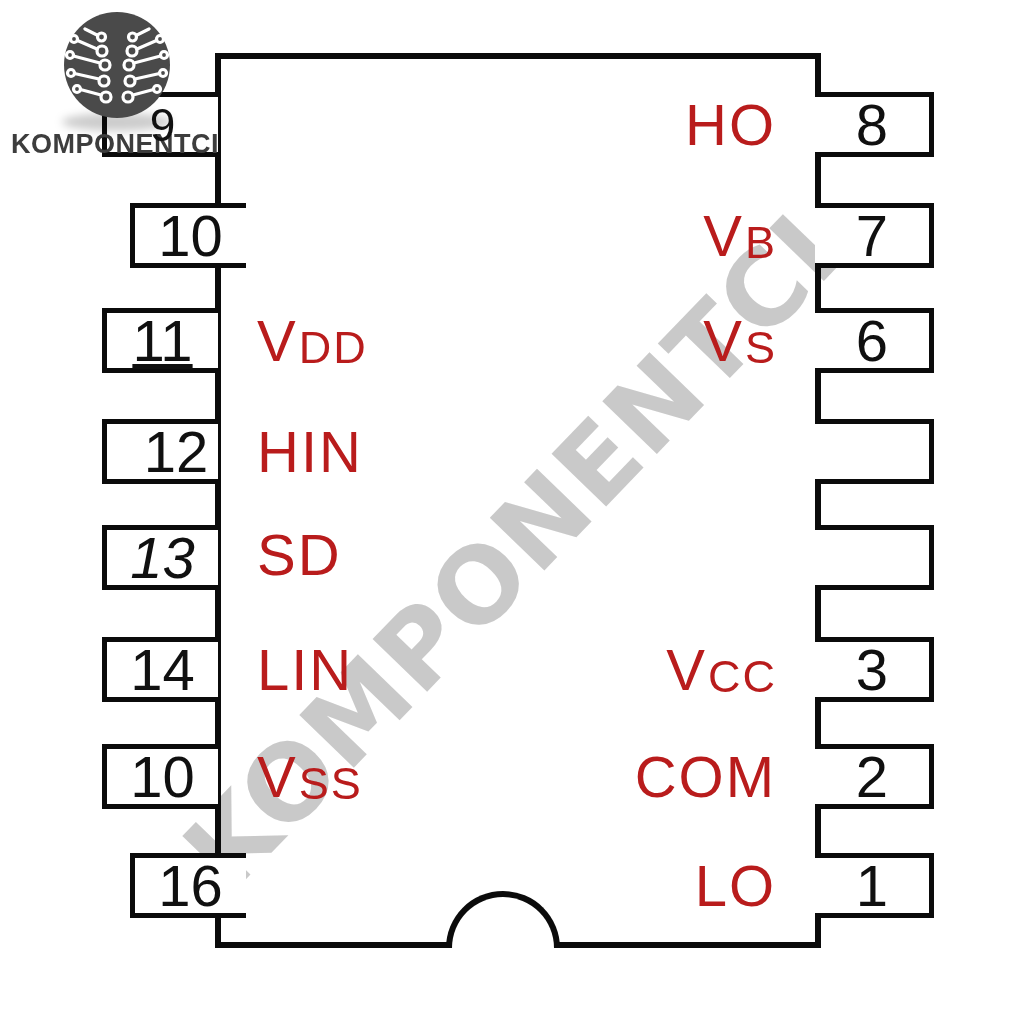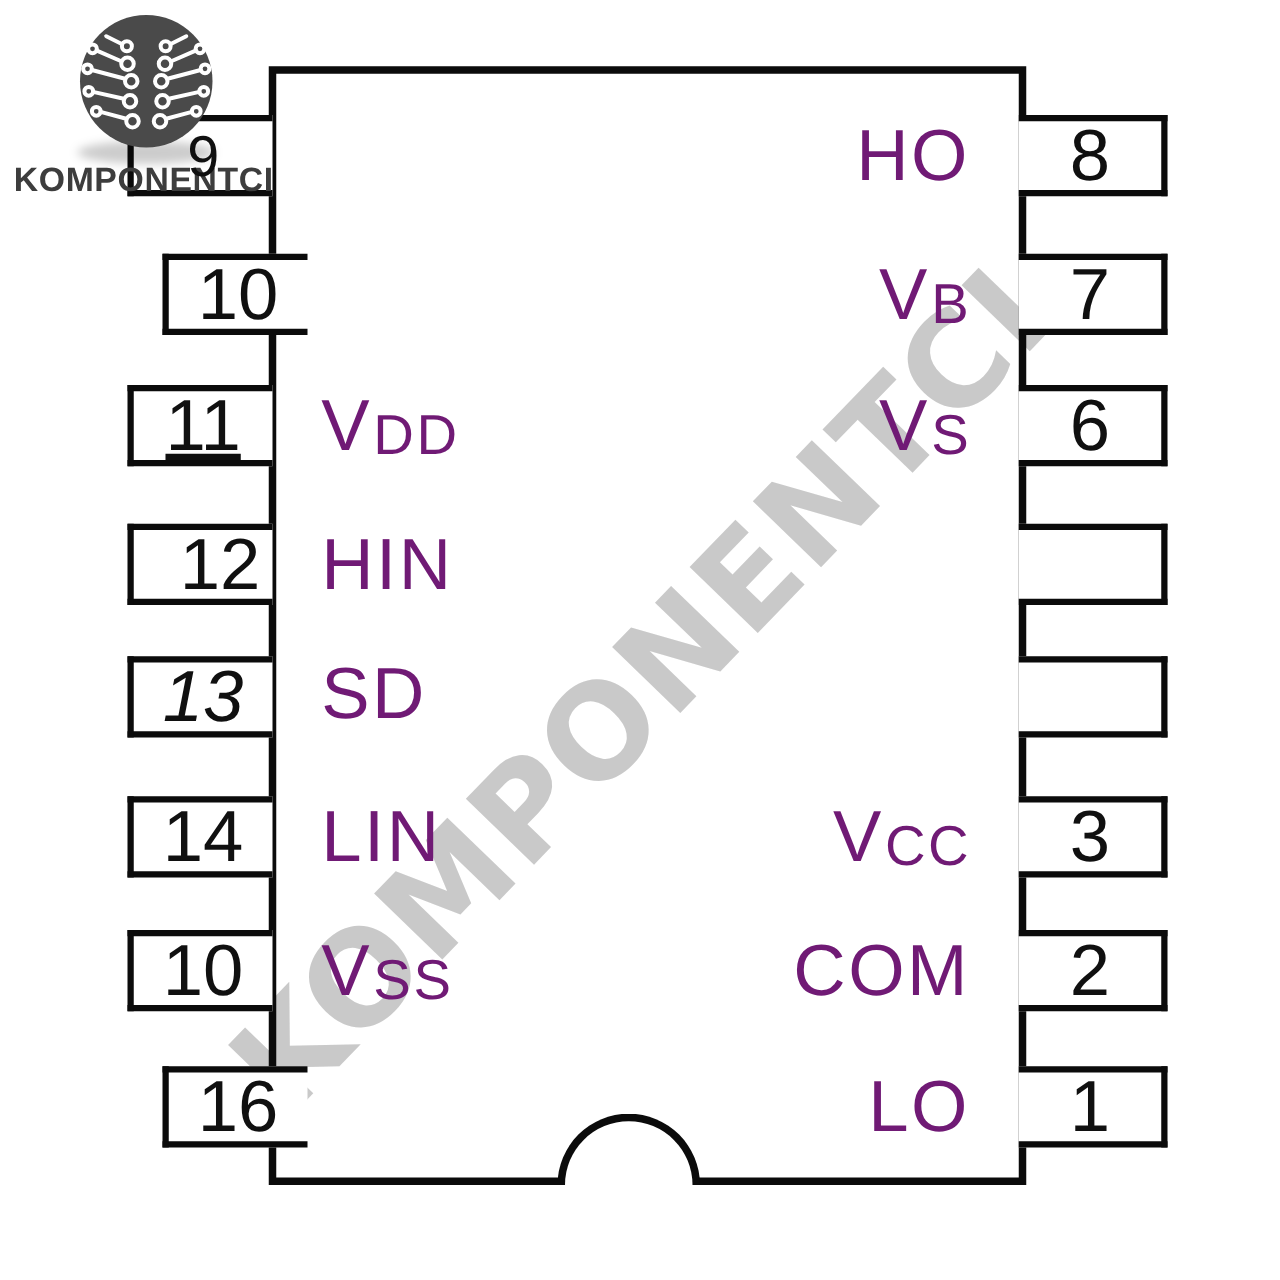--- a/index.html
+++ b/index.html
@@ -32,21 +32,21 @@
     display:flex;align-items:center;justify-content:center;
     font-size:58px;color:#101010;
   }
   .pin-box.left{left:102px;width:116px;border-right:none;}
   .pin-box.right{left:815px;width:119px;border-left:none;}
   .pin-number{position:relative;line-height:1;}
   .pin-number.small{font-size:46px;z-index:9;}
   
   .pin-label{
     position:absolute;height:65px;display:flex;align-items:center;
-    font-size:58px;color:#701a75;letter-spacing:2px;line-height:1;white-space:nowrap;
+    font-size:58px;color:#b91c1c;letter-spacing:2px;line-height:1;white-space:nowrap;
   }
   .pin-label.left{left:257px;}
   .pin-label.right{right:247px;}
   .pin-label .sub{
     font-size:45px;display:inline-block;transform:translateY(7px);margin-left:1px;
   }
   
   .logo-shadow{
     position:absolute;left:62px;top:113px;width:110px;height:18px;
     background:rgba(0,0,0,.20);border-radius:50%;filter:blur(4px);

